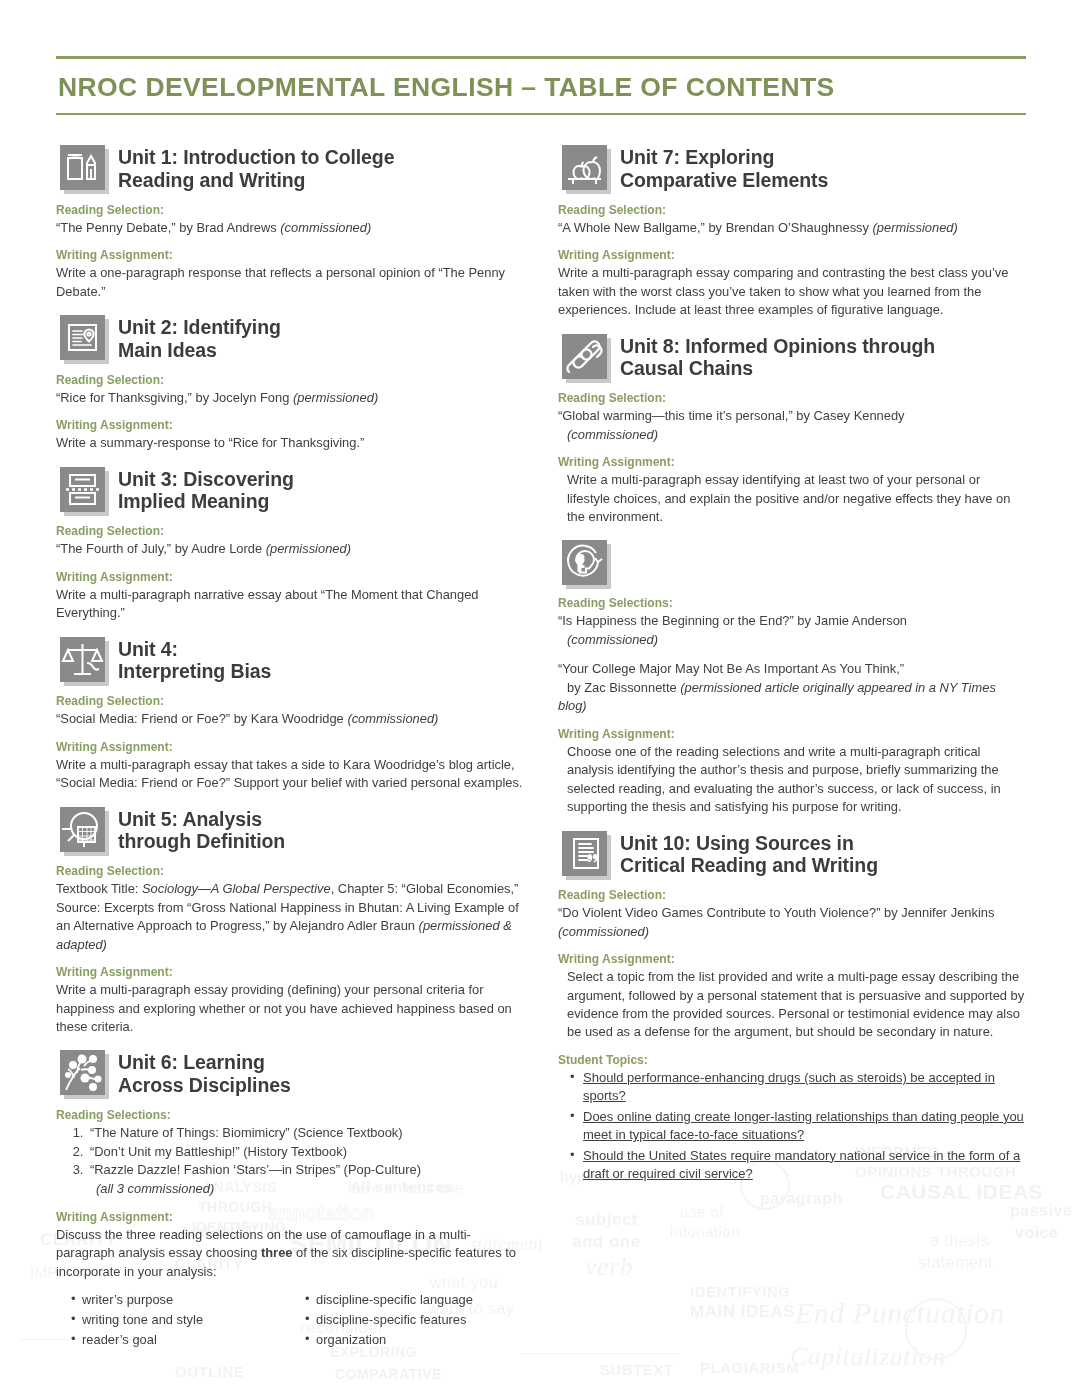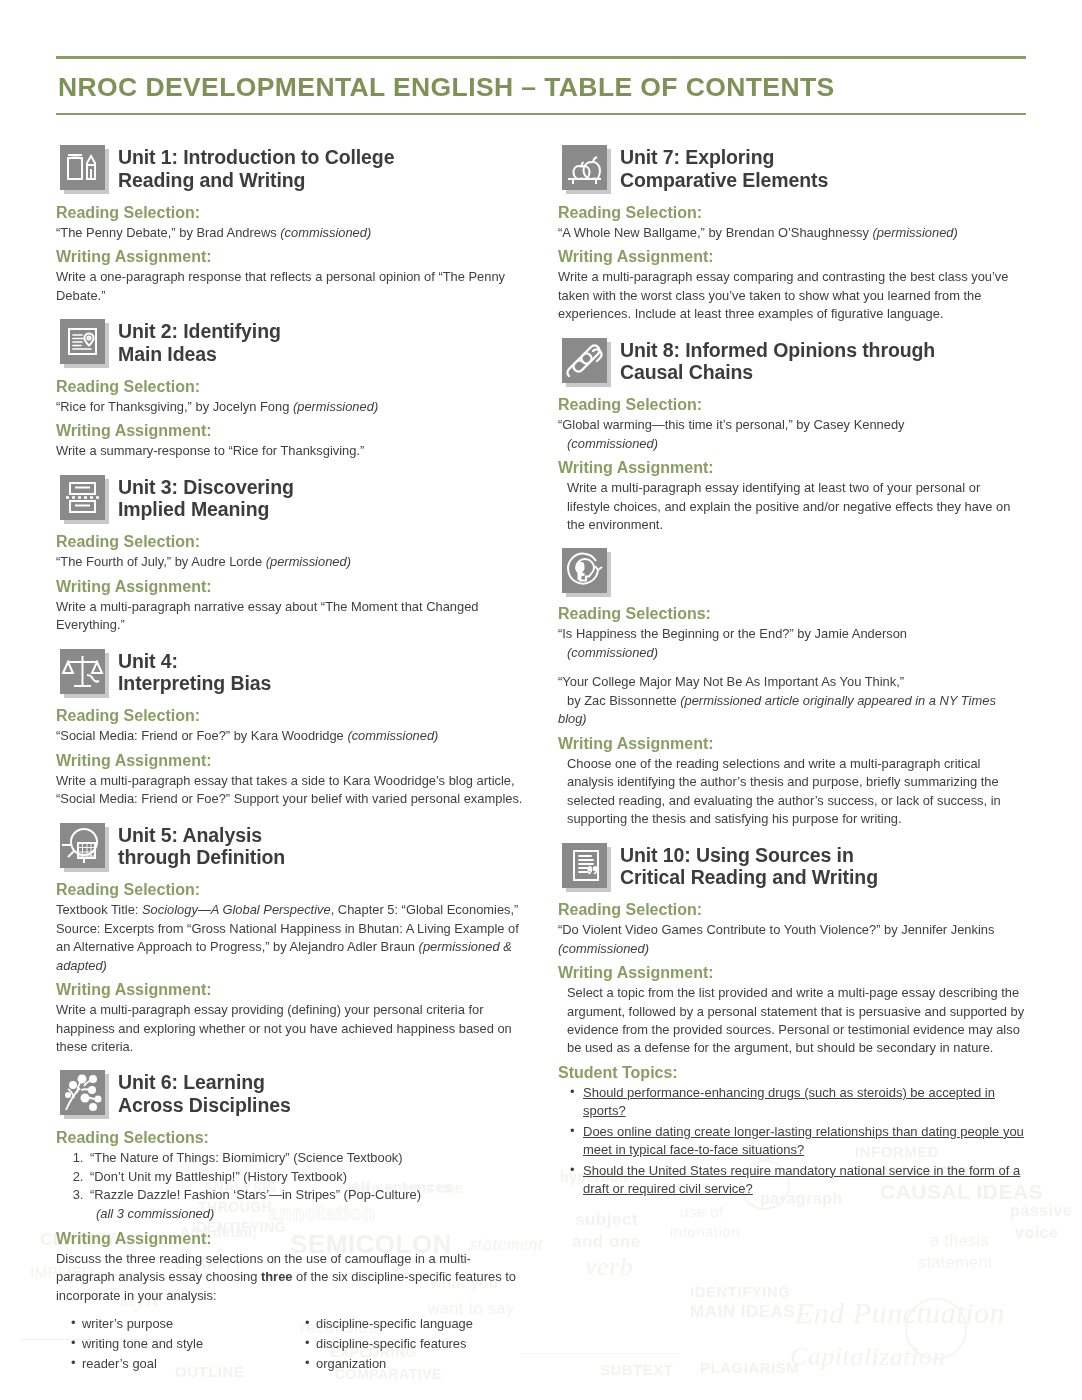--- a/index.html
+++ b/index.html
@@ -69,23 +69,23 @@
     font-weight:700;
     color:#3c3c3c;
     line-height:1.17;
     letter-spacing:-.1px;
     padding-top:1px;
   }
 
   
   .label{
     color:#8a9d63;
-    font-size:16px;
+    font-size:12px;
     font-weight:700;
-    margin-top:5px;
+    margin-top:11px;
     margin-bottom:1px;
     line-height:1.25;
   }
   .body{
     font-size:12.9px;
     line-height:1.43;
     color:#3f3f3f;
   }
   .body em{font-style:italic;}
   .body b{font-weight:700;}

